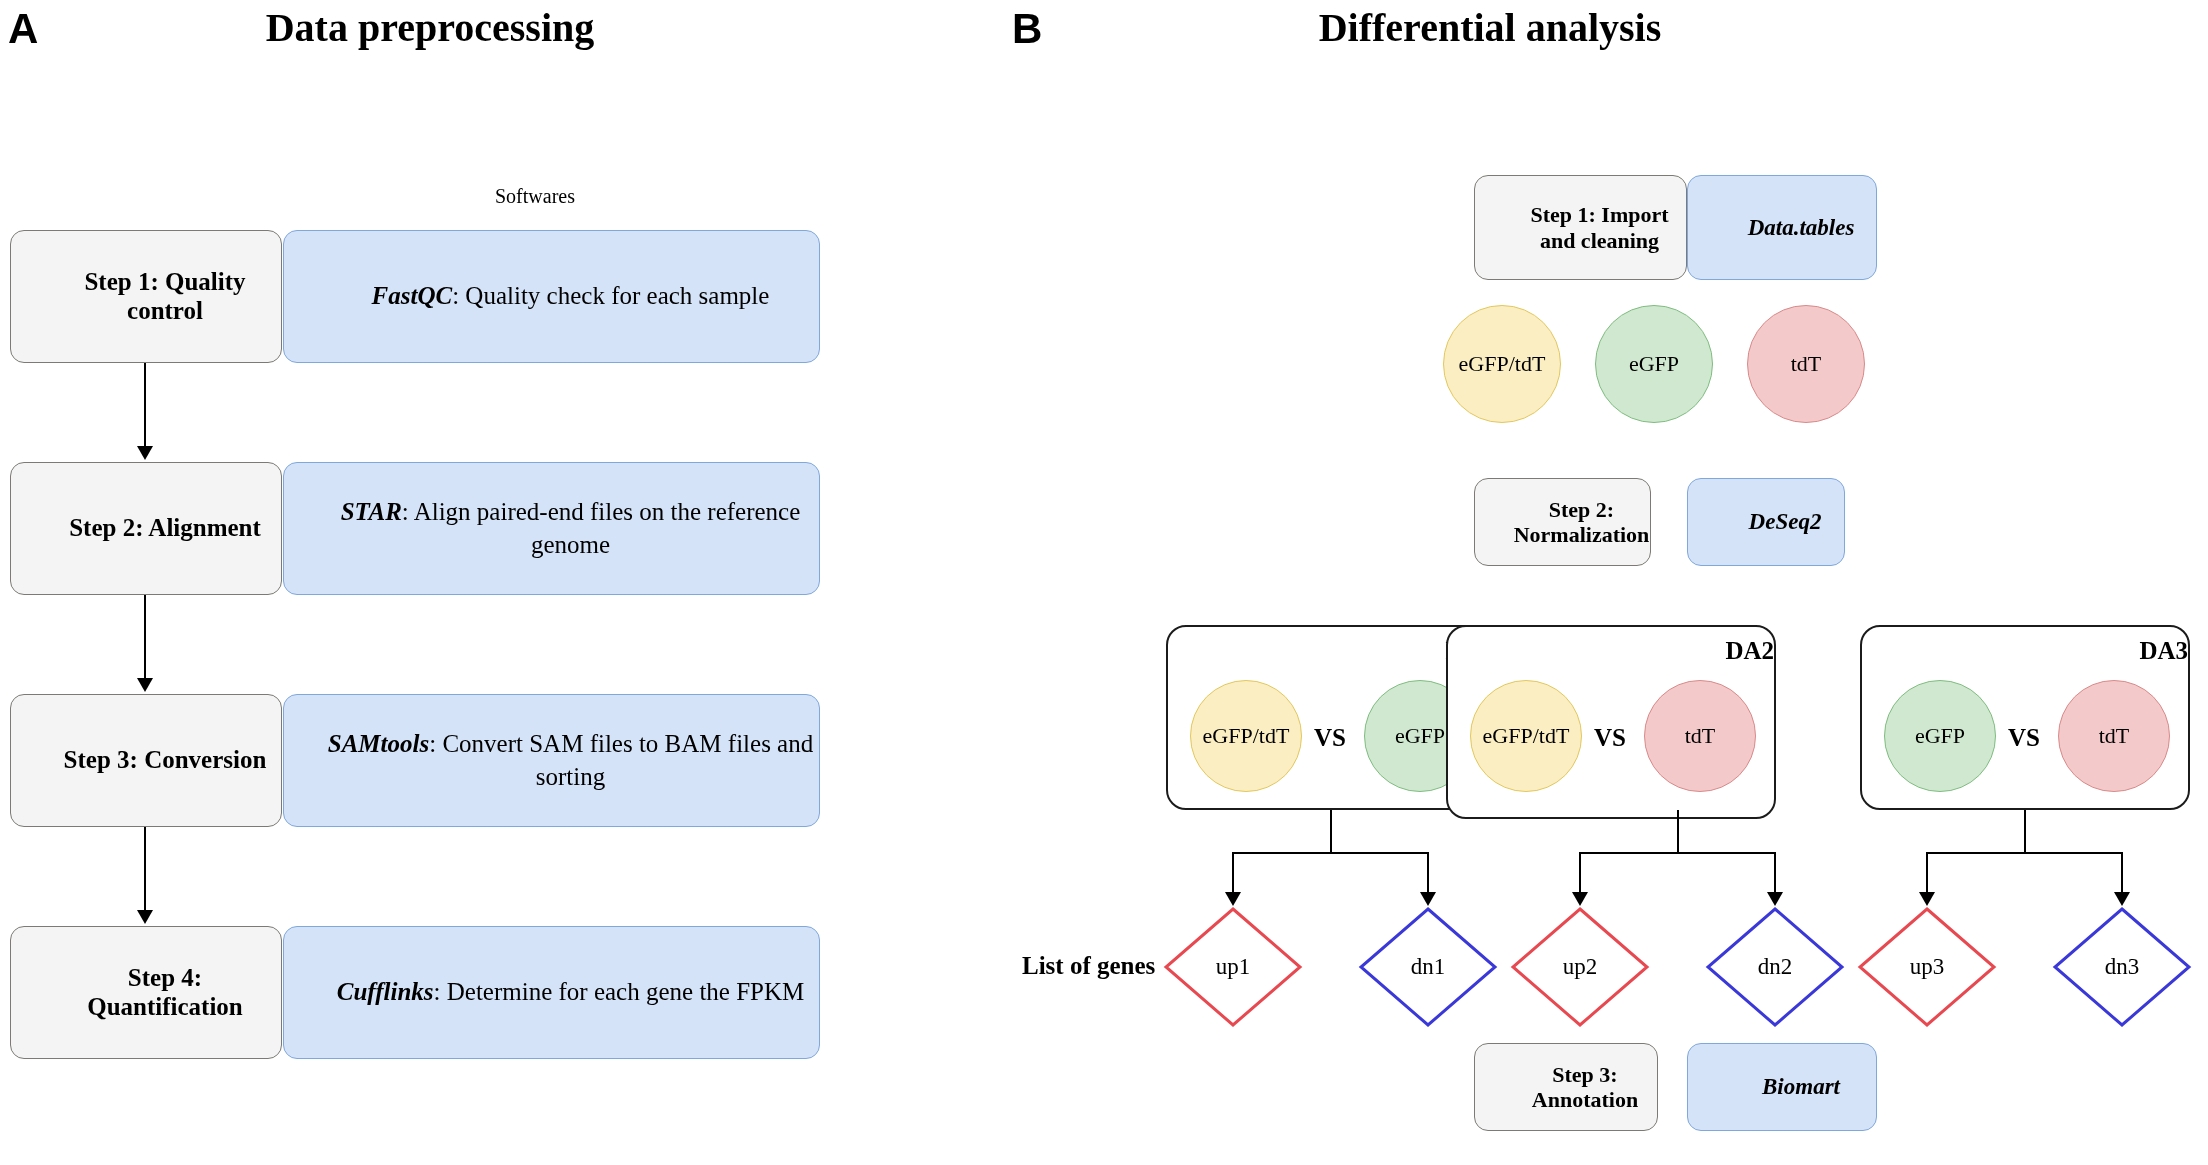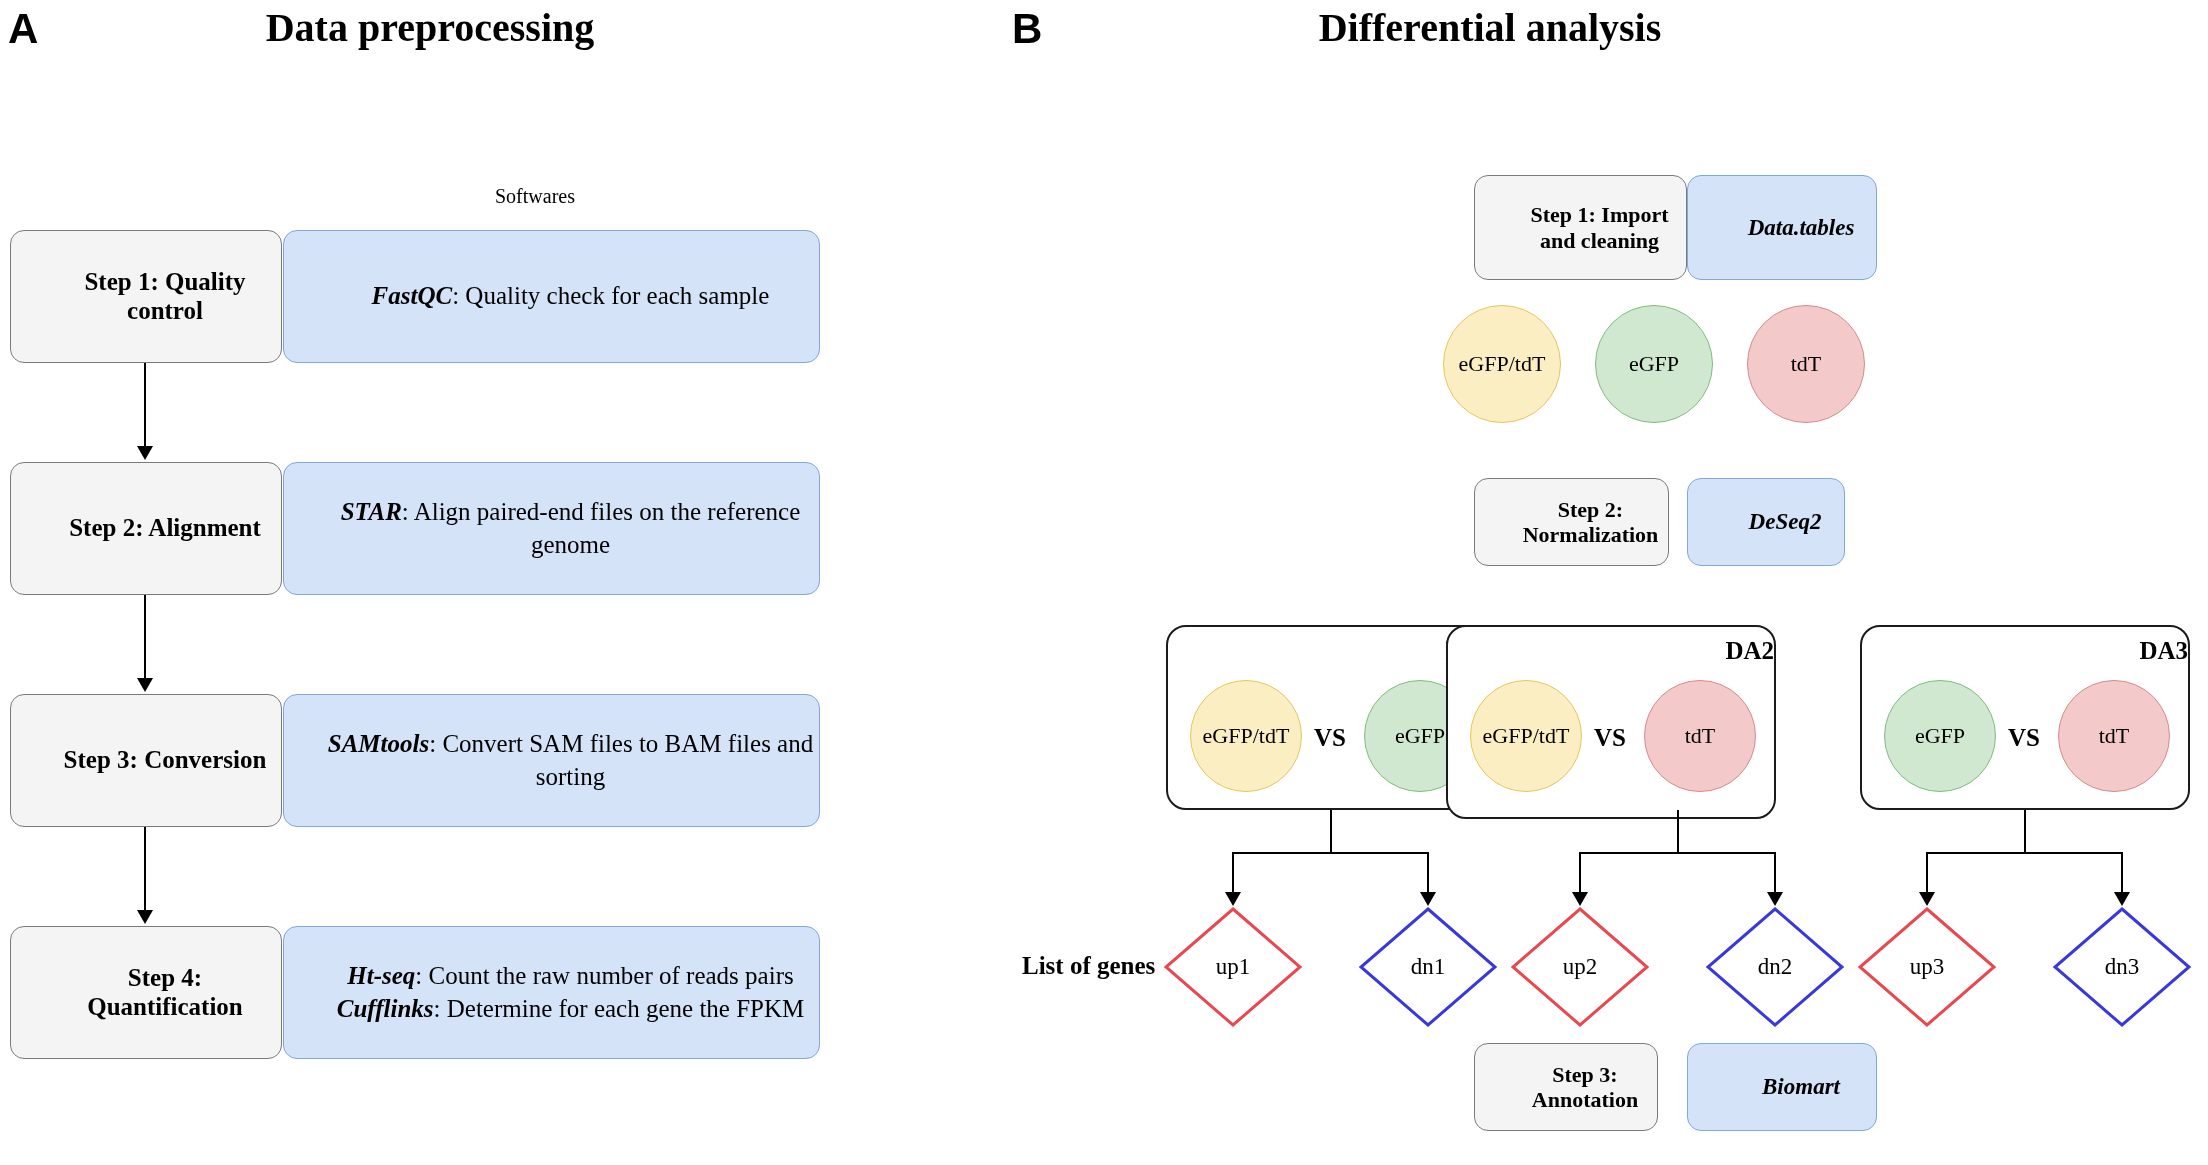--- a/index.html
+++ b/index.html
@@ -108,23 +108,20 @@
 
 <div class="abs vline" style="left:144px;top:827px;height:85px;"></div>
 <div class="abs arrowhead" style="left:137px;top:910px;"></div>
 
 <div class="abs box box-gray" style="left:10px;top:926px;width:272px;height:133px;">
   <span class="step-label">Step 4: Quantification</span>
 </div>
 <div class="abs box box-blue" style="left:283px;top:926px;width:537px;height:133px;">
   <div class="soft-text">
     <div>
-      <span class="nm">Ht-seq</span><span>: Count the raw number of reads pairs</span>
-    </div>
-    <div>
       <span class="nm">Cufflinks</span><span>: Determine for each gene the FPKM</span>
     </div>
   </div>
 </div>
 
 <div class="abs panel-letter" style="left:1012px;top:8px;">B</div>
 
 <div class="abs panel-title" style="left:1160px;top:8px;width:660px;">Differential analysis</div>
 
 <div class="abs box box-gray" style="left:1474px;top:175px;width:213px;height:105px;">
@@ -137,21 +134,21 @@
 <div class="abs circ circ-yellow" style="left:1443px;top:305px;width:118px;height:118px;">
   <span>eGFP/tdT</span>
 </div>
 <div class="abs circ circ-green" style="left:1595px;top:305px;width:118px;height:118px;">
   <span>eGFP</span>
 </div>
 <div class="abs circ circ-red" style="left:1747px;top:305px;width:118px;height:118px;">
   <span>tdT</span>
 </div>
 
-<div class="abs box box-gray" style="left:1474px;top:478px;width:195px;height:88px;">
+<div class="abs box box-gray" style="left:1474px;top:478px;width:177px;height:88px;">
   <span class="step-label" style="font-size:22px;">Step 2: Normalization</span>
 </div>
 <div class="abs box box-blue" style="left:1687px;top:478px;width:158px;height:88px;">
   <span class="soft-name" style="font-size:23px;">DeSeq2</span>
 </div>
 
 <div class="abs da-box" style="left:1166px;top:625px;width:330px;height:185px;">
   <div class="da-title">DA1</div>
   <div class="abs circ circ-yellow" style="left:22px;top:53px;width:112px;height:112px;">
     <span>eGFP/tdT</span>

